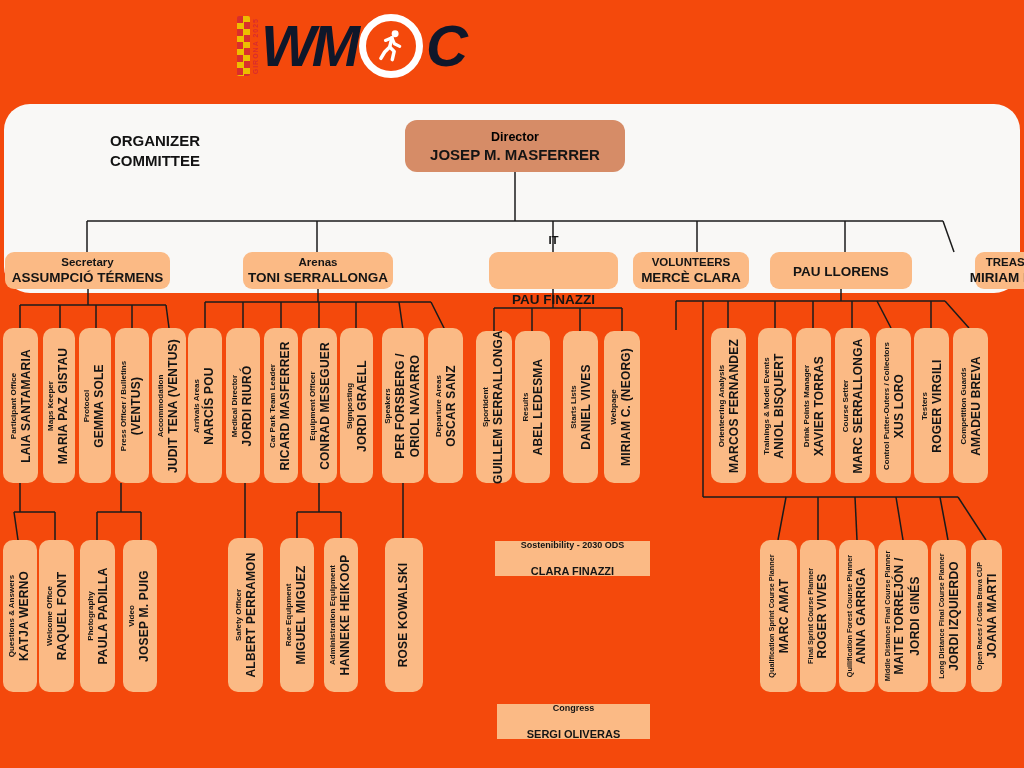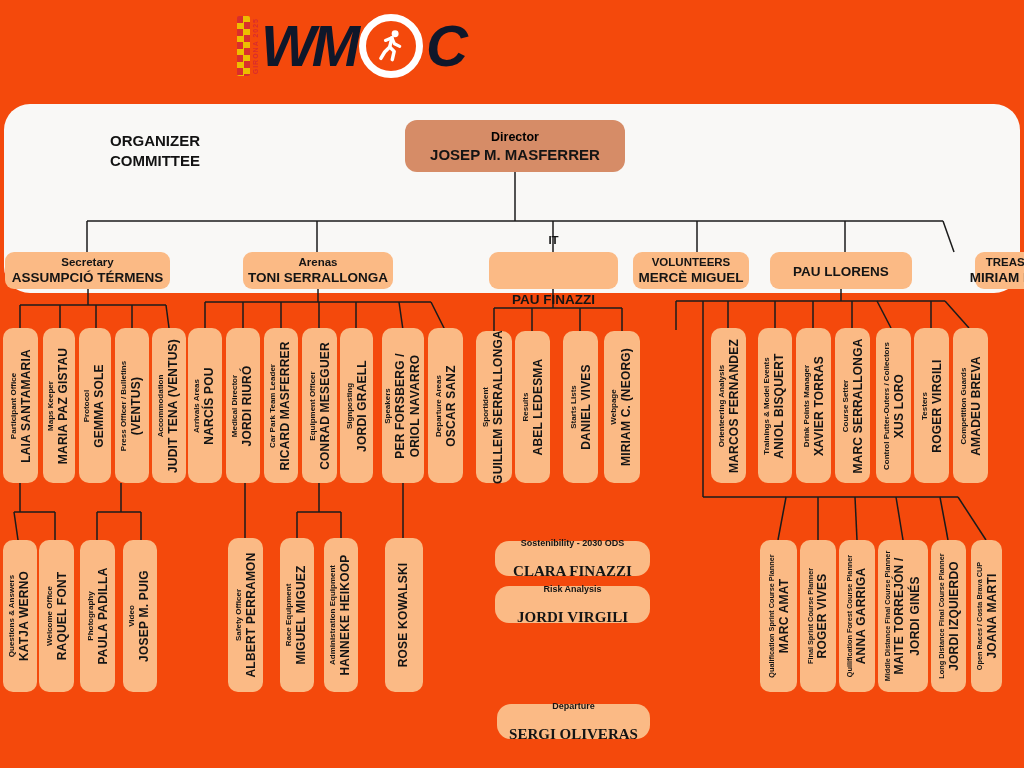--- a/index.html
+++ b/index.html
@@ -25,24 +25,24 @@
   .head .role{font-size:11.5px;font-weight:600;line-height:1;}
   .head .name{font-size:13.5px;font-weight:800;margin-top:3px;line-height:1;white-space:nowrap;}
   
   .vbox{position:absolute;background:#FBBA85;border-radius:10px;}
   .vbox .rot{position:absolute;left:50%;top:50%;transform:translate(-50%,-50%) rotate(-90deg);
              display:flex;flex-direction:column;align-items:center;justify-content:center;gap:2px;}
   .vbox .role{font-size:8px;font-weight:700;white-space:nowrap;line-height:1;}
   .vbox .name{font-size:12px;font-weight:800;white-space:nowrap;line-height:1.1;letter-spacing:.2px;}
   #g-comp2 .role{font-size:7.3px;}
   
-  .sidebox{position:absolute;background:#FBBA85;border-radius:14px;display:flex;flex-direction:column;
+  .sidebox{position:absolute;background:#FBBA85;border-radius:0;display:flex;flex-direction:column;
            align-items:center;justify-content:center;}
   .sidebox .role{font-size:9px;font-weight:800;line-height:1;}
-  .sidebox .name{font-size:15px;font-weight:800;margin-top:16px;line-height:1;font-family:Liberation Serif, serif;}
+  .sidebox .name{font-size:11px;font-weight:800;margin-top:16px;line-height:1;}
   svg.lines{position:absolute;left:0;top:0;}
 </style>
 </head>
 <body>
 
 <div class="stage">
 
   <div class="logo">
     <div class="checker"></div>
     <div class="girona">GIRONA 2025</div>
@@ -143,21 +143,21 @@
   <div class="head" style="left:243px;width:150px;">
     <div class="role">Arenas</div>
       <div class="name">TONI SERRALLONGA</div>
     </div>
   <div class="head" style="left:489px;width:129px;gap:44px;">
     <div class="role">IT</div>
       <div class="name">PAU FINAZZI</div>
     </div>
   <div class="head" style="left:616px;width:116px;margin-left:17px;">
     <div class="role">VOLUNTEERS</div>
-      <div class="name">MERCÈ MIGUEL</div>
+      <div class="name">MERCÈ CLARA</div>
     </div>
   <div class="head" style="left:770px;width:142px;">
       <div class="name">PAU LLORENS</div>
     </div>
   <div class="head" style="left:951px;width:93px;margin-left:24px;">
     <div class="role">TREASURER</div>
       <div class="name">MIRIAM DE FEO</div>
     </div>
 
   <div id="g-sec1">
@@ -395,22 +395,18 @@
           <div class="role">Open Races / Costa Brava CUP</div>
           <div class="name">JOANA MARTI</div>
         </div>
       </div>
     </div>
 
   <div class="sidebox" style="left:495px;top:541px;width:155px;height:35px;">
     <div class="role">Sostenibility - 2030 ODS</div>
     <div class="name">CLARA FINAZZI</div>
     </div>
-  <div class="sidebox" style="left:495px;top:586px;width:155px;height:37px;">
-    <div class="role">Risk Analysis</div>
-    <div class="name">JORDI VIRGILI</div>
-    </div>
   <div class="sidebox" style="left:497px;top:704px;width:153px;height:35px;">
-    <div class="role">Departure</div>
+    <div class="role">Congress</div>
     <div class="name">SERGI OLIVERAS</div>
     </div>
 
 </div>
 
 </body></html>

